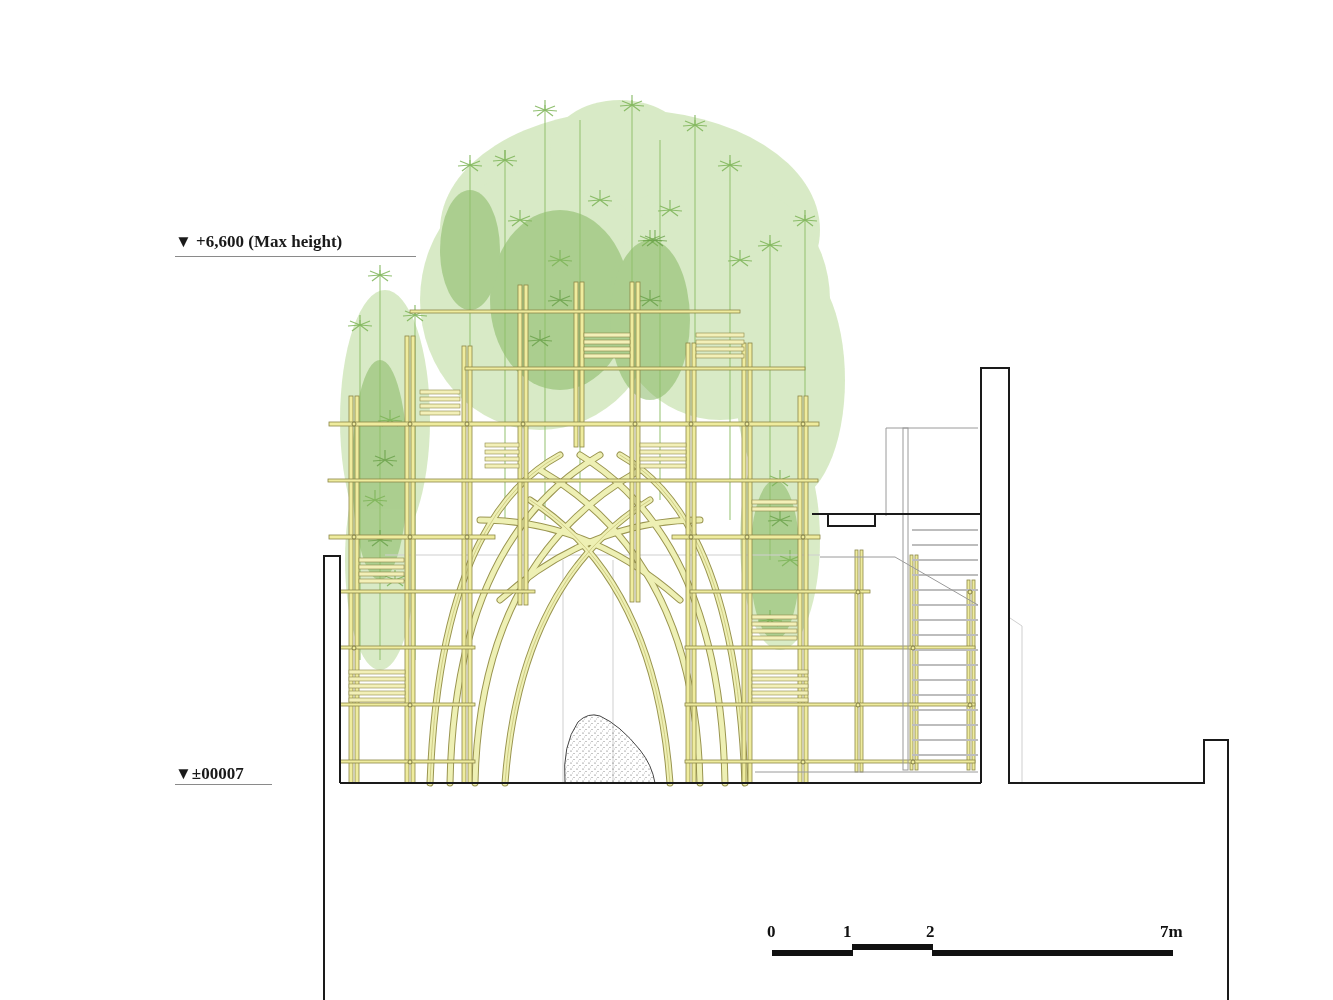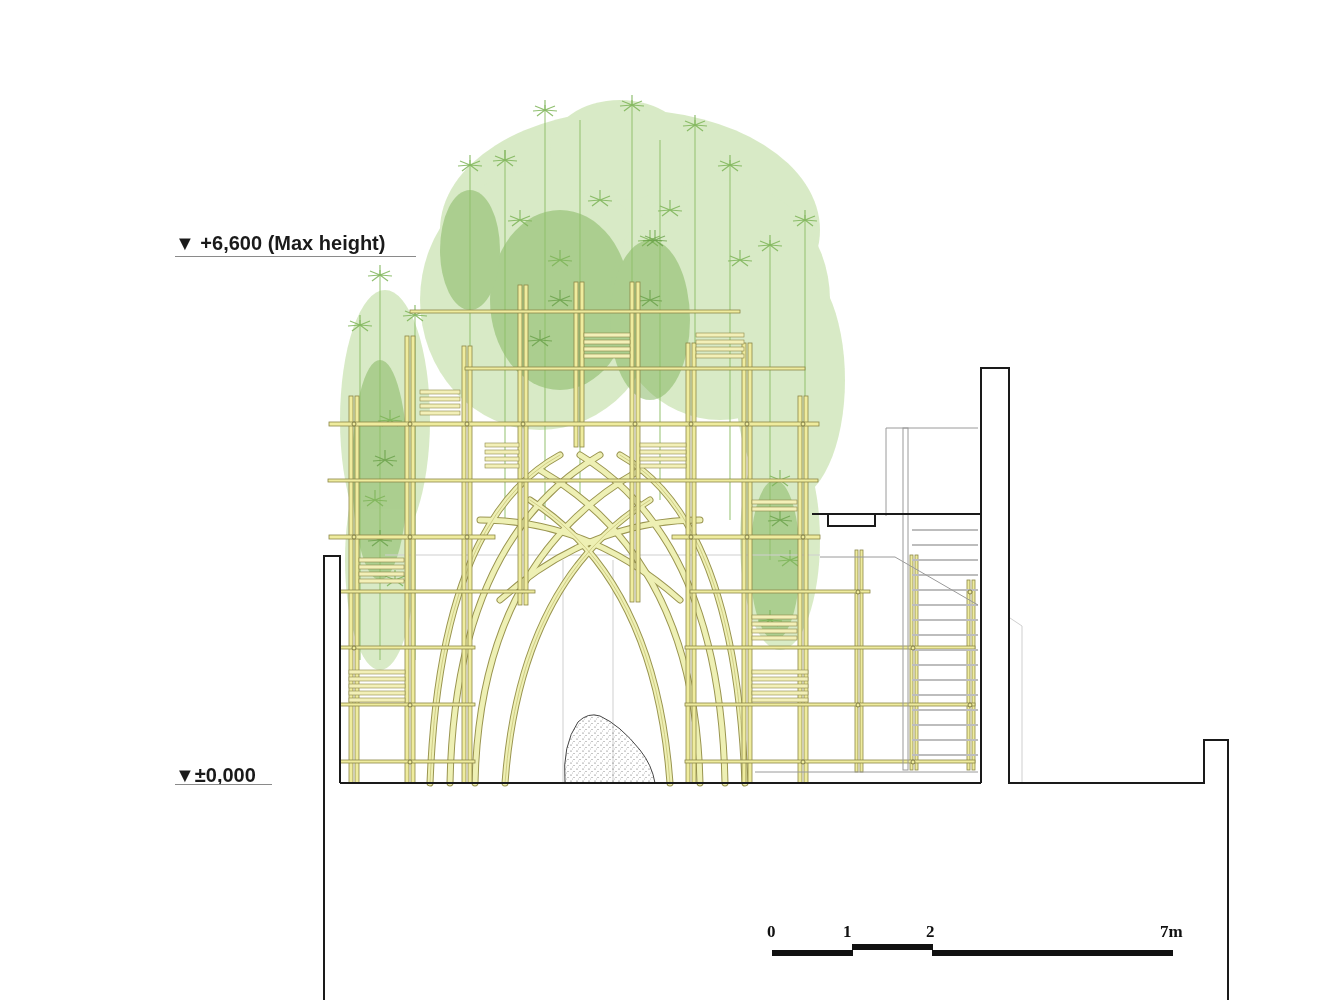--- a/index.html
+++ b/index.html
@@ -1,20 +1,20 @@
 <!DOCTYPE html>
 <html><head>
 <meta charset="utf-8">
 <style>
   html, body { margin: 0; padding: 0; background: #ffffff; }
   body { width: 1333px; height: 1000px; position: relative; overflow: hidden;
          font-family: "DejaVu Serif", "Liberation Serif", serif; }
   #drawing { position: absolute; left: 0; top: 0; width: 1333px; height: 1000px; }
-  .level-label { position: absolute; font-family: Liberation Sans, sans-serif;
-                 font-weight: bold; color: #1a1a1a; font-size: 20px; white-space: nowrap; text-align: right; }
+  .level-label { position: absolute; font-family: Liberation Serif, serif;
+                 font-weight: bold; color: #1a1a1a; font-size: 17px; white-space: nowrap; text-align: right; }
   .level-line { position: absolute; height: 1px; background: #8a8a8a; }
   .scale-num { position: absolute; font-family: "Liberation Serif", "DejaVu Serif", serif;
                font-weight: bold; font-size: 17px; color: #111; }
   .scale-bar { position: absolute; background: #111; }
 </style>
 </head>
 <body>
 
 <svg id="drawing" viewBox="0 0 1333 1000" xmlns="http://www.w3.org/2000/svg">
   <defs>
@@ -312,21 +312,21 @@
 </svg>
 
 <div class="level-label" style="left:175px; top:232px;">
   <span>▼</span>
   <span>+6,600</span>
   <span>(<span>Max height</span>)</span>
 </div>
 <div class="level-line" style="left:175px; top:256px; width:241px;"></div>
 
 <div class="level-label" style="left:175px; top:764px;">
-  <span>▼</span><span>±0,000</span>
+  <span>▼</span><span>±00007</span>
 </div>
 <div class="level-line" style="left:175px; top:784px; width:97px;"></div>
 
 <div>
   <span class="scale-num" style="left:767px; top:922px;">0</span>
   <span class="scale-num" style="left:843px; top:922px;">1</span>
   <span class="scale-num" style="left:926px; top:922px;">2</span>
   <span class="scale-num" style="left:1160px; top:922px;">7m</span>
   <div class="scale-bar" style="left:772px; top:950px; width:81px; height:6px;"></div>
   <div class="scale-bar" style="left:852px; top:944px; width:81px; height:6px;"></div>

